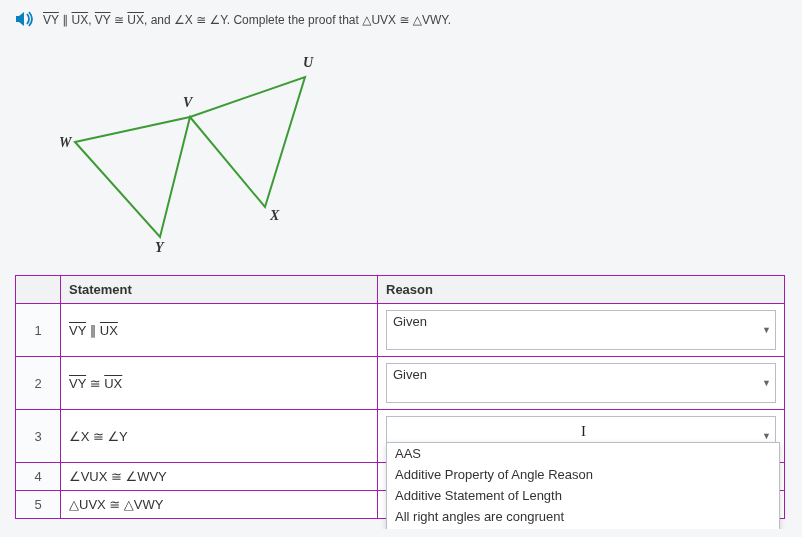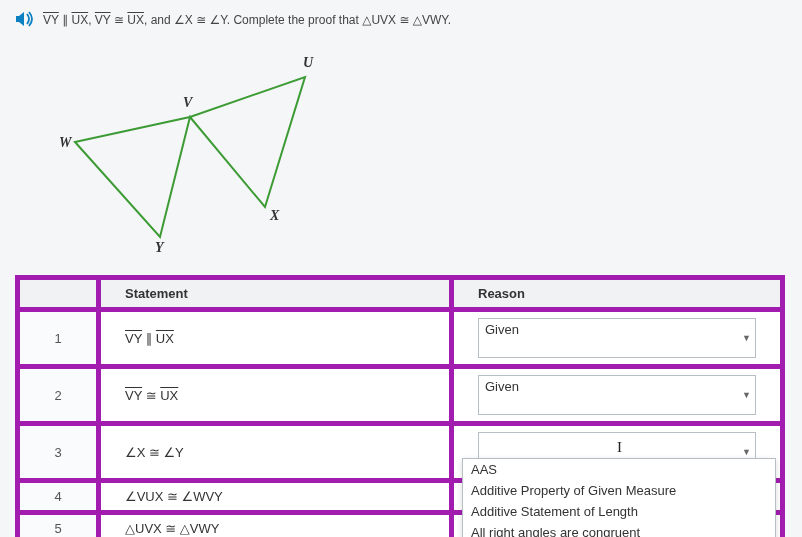--- a/index.html
+++ b/index.html
@@ -32,22 +32,22 @@
   .over { text-decoration: overline; }
   .diagram {
     margin: 10px 0 20px 40px;
   }
   table.proof {
     border-collapse: collapse;
     width: 770px;
     background: #fff;
   }
   table.proof th, table.proof td {
-    border: 5px solid #a21caf;
-    padding: 6px 24px;
+    border: 1px solid #a21caf;
+    padding: 6px 8px;
     text-align: left;
     font-size: 13px;
     vertical-align: middle;
   }
   table.proof th {
     background: #f0f2f4;
     color: #333;
     font-weight: bold;
   }
   table.proof td.num {
@@ -185,21 +185,21 @@
     <td class="num">3</td>
     <td class="stmt">∠X ≅ ∠Y</td>
     <td class="reason-cell" style="position:relative;">
       <div class="reason-input" style="position:relative;">
         <span></span>
         <span class="text-cursor">I</span>
         <span class="caret">▼</span>
       </div>
       <div class="dropdown-open">
         <div class="opt">AAS</div>
-        <div class="opt">Additive Property of Given Measure</div>
+        <div class="opt">Additive Property of Angle Reason</div>
         <div class="opt">Additive Statement of Length</div>
         <div class="opt">All right angles are congruent</div>
         <div class="opt">Alternate Interior Angles Theorem</div>
         <div class="opt cutoff">Angles forming a linear pair sum to 180°</div>
       </div>
     </td>
   </tr>
 
   <tr>
     <td class="num">4</td>

